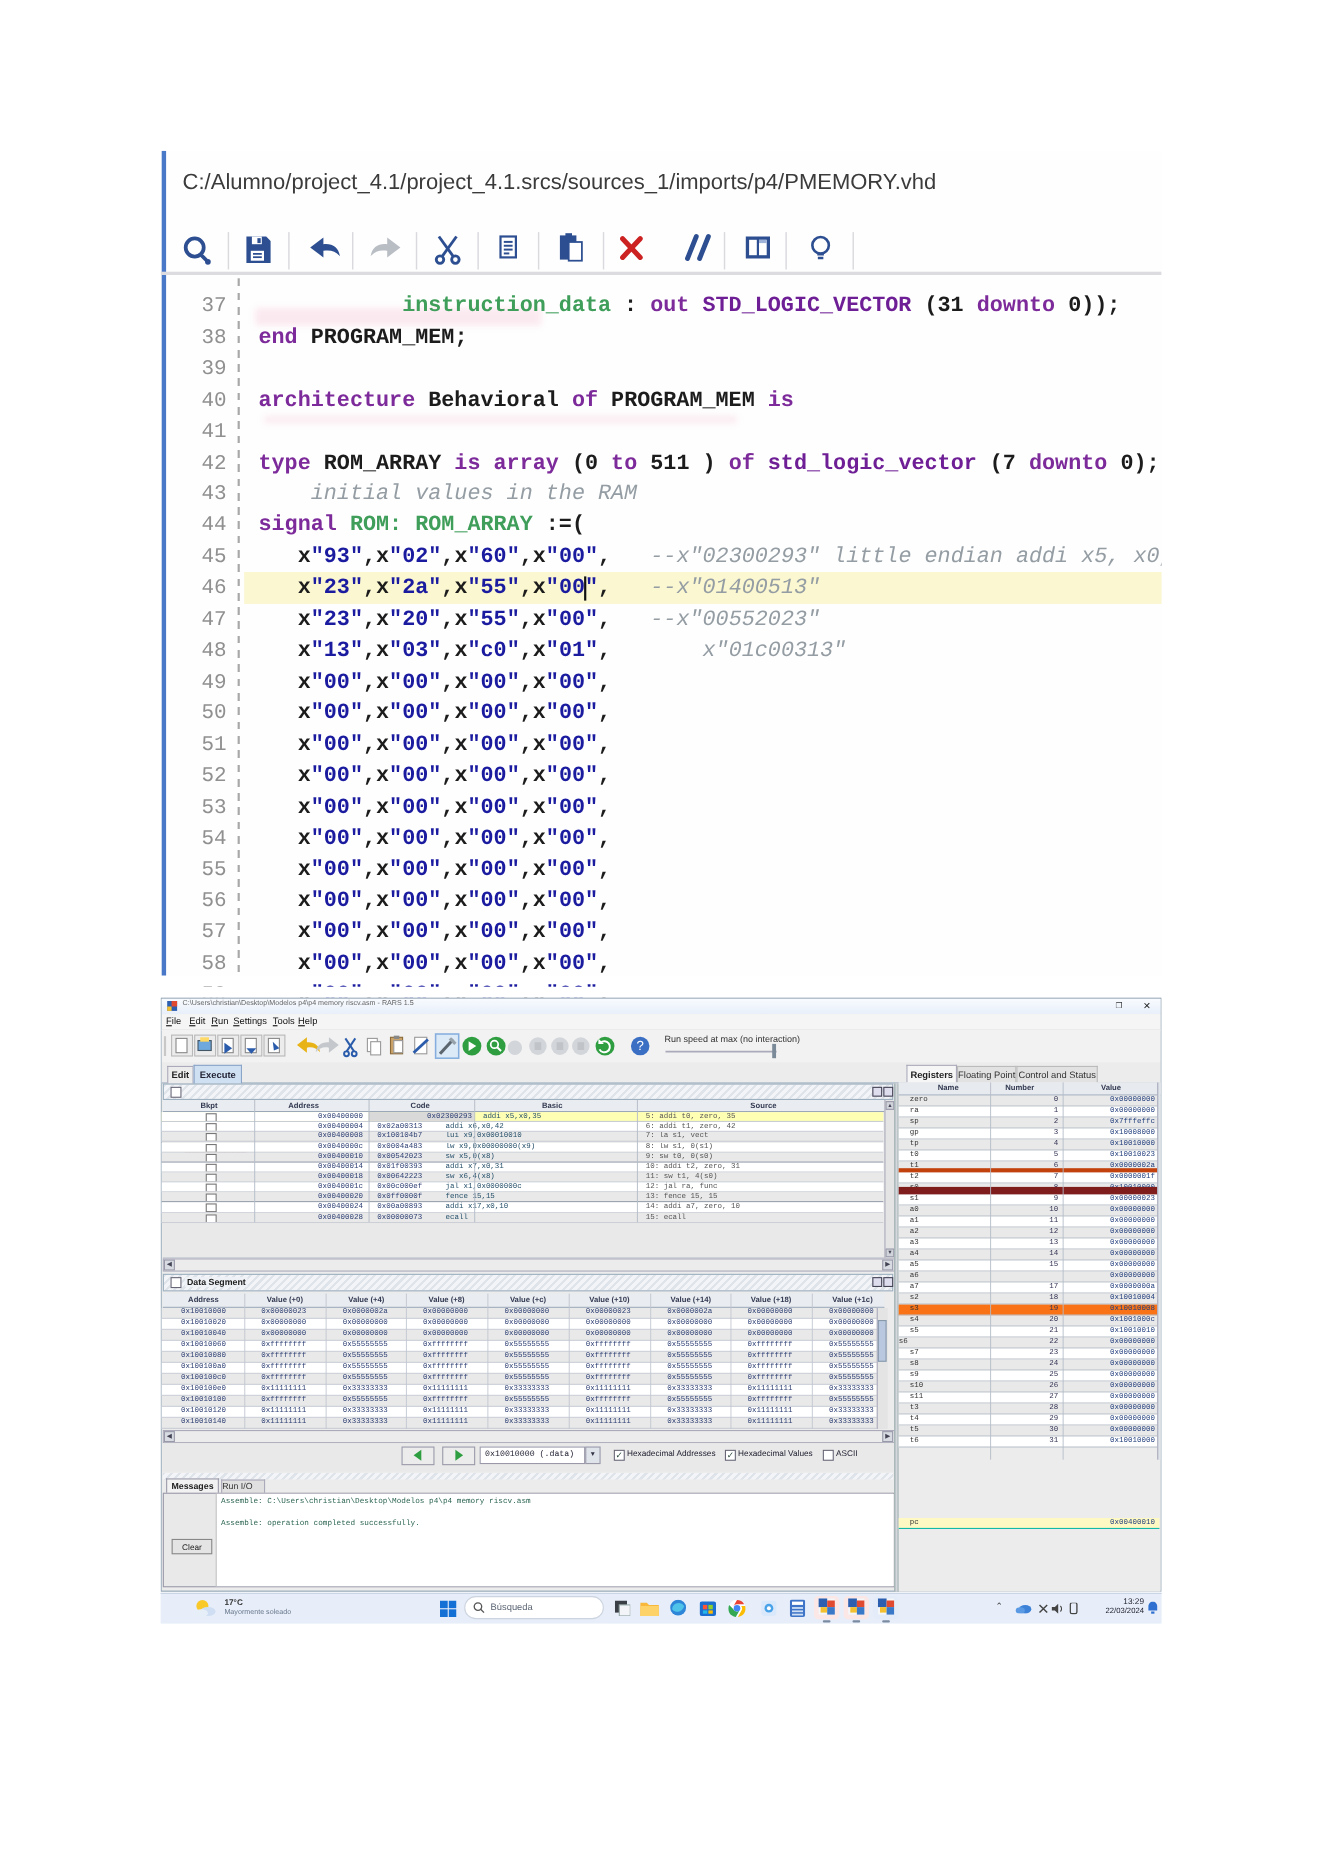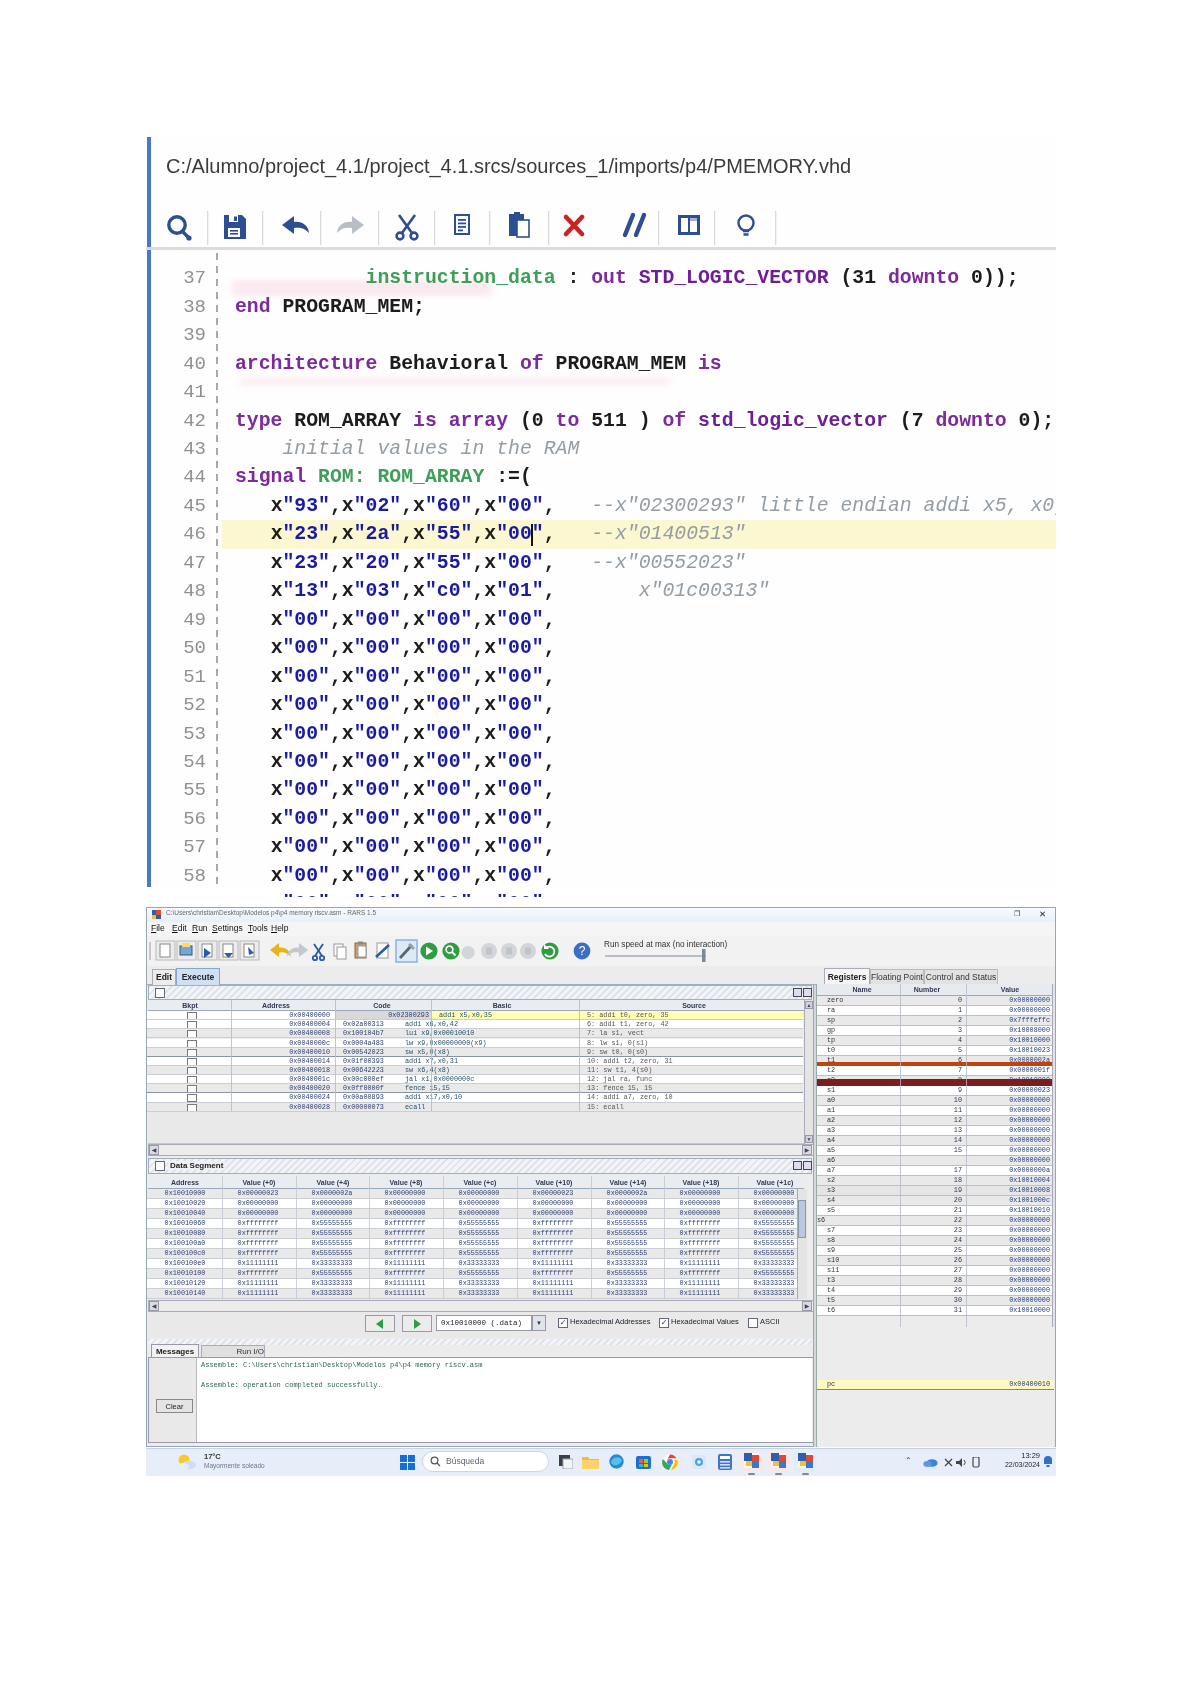--- a/index.html
+++ b/index.html
@@ -472,21 +472,21 @@
 <div class="ab" style="left:436px;top:1315px;width:96px;height:16px;background:#fff;border:1px solid #99a;box-sizing:border-box;font-size:7.5px;color:#223;line-height:15px;padding-left:4px;font-family:'Liberation Mono',monospace;">0x10010000 (.data)</div>
 <div class="ab" style="left:532px;top:1315px;width:14px;height:16px;background:#dfe3ea;border:1px solid #99a;box-sizing:border-box;font-size:6px;color:#334;text-align:center;line-height:15px;">▼</div>
 <div class="ab" style="left:558px;top:1318px;width:8px;height:8px;background:#fff;border:1px solid #667;font-size:8px;line-height:8px;color:#243;text-align:center;">✓</div>
 <div class="ab" style="left:570px;top:1317px;font-size:7.5px;color:#223;">Hexadecimal Addresses</div>
 <div class="ab" style="left:659px;top:1318px;width:8px;height:8px;background:#fff;border:1px solid #667;font-size:8px;line-height:8px;color:#243;text-align:center;">✓</div>
 <div class="ab" style="left:671px;top:1317px;font-size:7.5px;color:#223;">Hexadecimal Values</div>
 <div class="ab" style="left:748px;top:1318px;width:8px;height:8px;background:#fff;border:1px solid #667;font-size:8px;line-height:8px;color:#243;text-align:center;"></div>
 <div class="ab" style="left:760px;top:1317px;font-size:7.5px;color:#223;">ASCII</div>
 <div class="ab" style="left:148px;top:1339px;width:664px;height:6px;background:repeating-linear-gradient(135deg,#dfe3ea 0 2px,#f2f4f8 2px 5px);"></div>
 <div class="ab" style="left:151px;top:1344px;width:46px;height:13px;background:#f2f2f2;border:1px solid #99a;border-bottom:none;font-size:8px;font-weight:bold;color:#222;text-align:center;line-height:13px;">Messages</div>
-<div class="ab" style="left:201px;top:1345px;width:38px;height:12px;background:#e0e0e0;border:1px solid #aab;border-bottom:none;font-size:8px;color:#333;text-align:right;line-height:12px;padding-left:24px;">Run I/O</div>
+<div class="ab" style="left:201px;top:1345px;width:38px;height:12px;background:#e0e0e0;border:1px solid #aab;border-bottom:none;font-size:8px;color:#333;text-align:left;line-height:12px;">Run I/O</div>
 <div class="ab" style="left:148px;top:1357px;width:666px;height:86px;background:#e9e9e9;border:1px solid #99a;box-sizing:border-box;"></div>
 <div class="ab" style="left:196px;top:1358px;width:615px;height:84px;background:#ffffff;border-left:1px solid #bbb;"></div>
 <div class="ab" style="left:156px;top:1399px;width:37px;height:14px;background:#e4e4e4;border:1px solid #888;box-sizing:border-box;font-size:7.5px;color:#222;text-align:center;line-height:13px;">Clear</div>
 <div class="ab" style="left:201px;top:1361px;font-size:7px;color:#2d6652;font-family:'Liberation Mono',monospace;">Assemble: C:\Users\christian\Desktop\Modelos p4\p4 memory riscv.asm</div>
 <div class="ab" style="left:201px;top:1381px;font-size:7px;color:#2d6652;font-family:'Liberation Mono',monospace;">Assemble: operation completed successfully.</div>
 <div class="ab" style="left:813px;top:1345px;width:2px;height:98px;background:#c8ccd4;"></div>
 <div class="ab" style="left:813px;top:985px;width:4px;height:462px;background:#d4d8dd;border-left:1px solid #9aa;border-right:1px solid #9aa;box-sizing:border-box;"></div>
 <div class="ab" style="left:817px;top:984px;width:238px;height:463px;background:#ececec;"></div>
 <div class="ab" style="left:817px;top:984px;width:238px;height:12px;background:#e7eaef;border-bottom:1px solid #9aa8b8;box-sizing:border-box;"></div>
 <div class="ab hl7" style="left:832px;top:986px;width:60px;text-align:center;">Name</div>
@@ -580,21 +580,21 @@
 <div class="rrow" style="top:1166.0px;height:10.0px;background:#ffffff;border-bottom:1px solid #b7bfc9;box-sizing:border-box;">
     <span class="cell" style="left:10px;color:#333;">a7</span>
     <span class="cell" style="left:95px;width:50px;text-align:right;color:#335;">17</span>
     <span class="cell" style="left:148px;width:85px;text-align:right;color:#24407e;">0x0000000a</span>
   </div>
 <div class="rrow" style="top:1176.0px;height:10.0px;background:#e9e9e9;border-bottom:1px solid #b7bfc9;box-sizing:border-box;">
     <span class="cell" style="left:10px;color:#333;">s2</span>
     <span class="cell" style="left:95px;width:50px;text-align:right;color:#335;">18</span>
     <span class="cell" style="left:148px;width:85px;text-align:right;color:#24407e;">0x10010004</span>
   </div>
-<div class="rrow" style="top:1186.0px;height:10.0px;background:#e5e5e5;border-bottom:1px solid #b7bfc9;box-sizing:border-box;">
+<div class="rrow" style="top:1186.0px;height:10.0px;background:#f97316;border-bottom:1px solid #b7bfc9;box-sizing:border-box;">
     <span class="cell" style="left:10px;color:#333;">s3</span>
     <span class="cell" style="left:95px;width:50px;text-align:right;color:#335;">19</span>
     <span class="cell" style="left:148px;width:85px;text-align:right;color:#24407e;">0x10010008</span>
   </div>
 <div class="rrow" style="top:1196.0px;height:10.0px;background:#e9e9e9;border-bottom:1px solid #b7bfc9;box-sizing:border-box;">
     <span class="cell" style="left:10px;color:#333;">s4</span>
     <span class="cell" style="left:95px;width:50px;text-align:right;color:#335;">20</span>
     <span class="cell" style="left:148px;width:85px;text-align:right;color:#24407e;">0x1001000c</span>
   </div>
 <div class="rrow" style="top:1206.0px;height:10.0px;background:#ffffff;border-bottom:1px solid #b7bfc9;box-sizing:border-box;">

